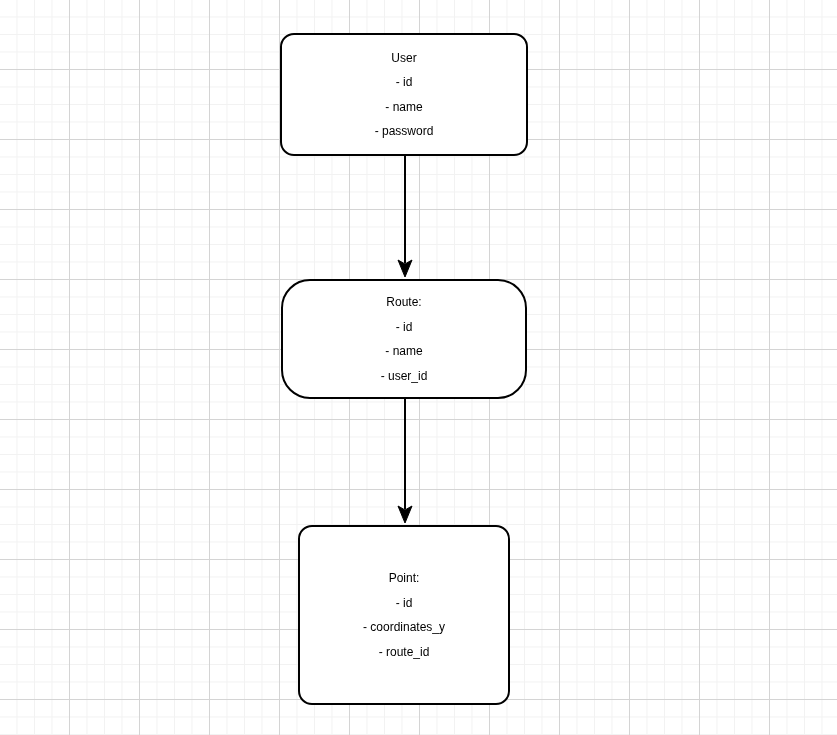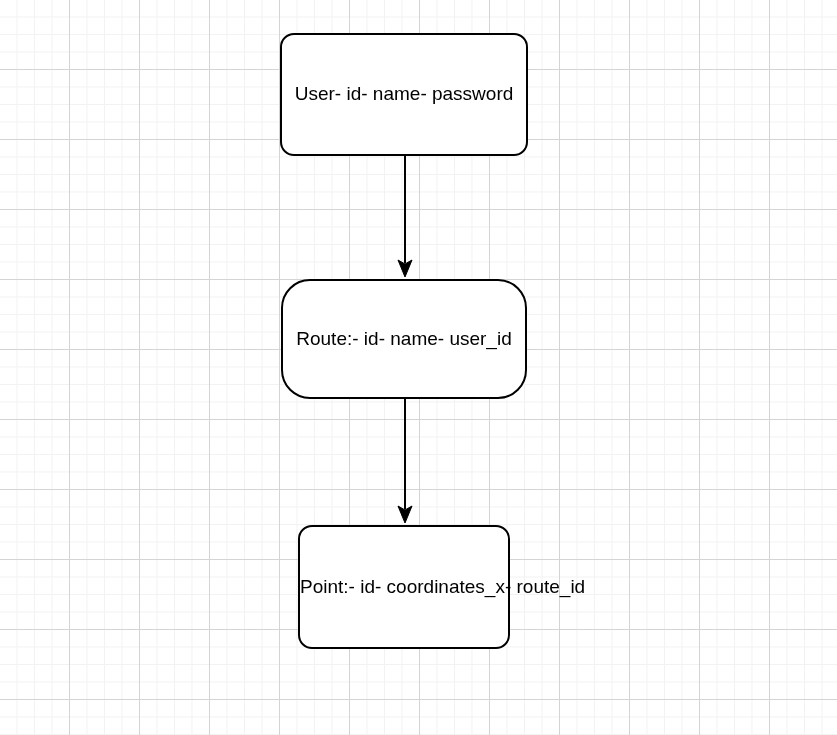--- a/index.html
+++ b/index.html
@@ -29,24 +29,25 @@
       17.5px 17.5px;
     background-position: -1px -1px, -1px -1px, -1px -1px, -1px -1px;
   }
   .node {
     position: absolute;
     box-sizing: border-box;
     background: #ffffff;
     border: 2px solid #000000;
     border-radius: 14px;
     display: flex;
+    flex-direction: column;
     align-items: center;
     justify-content: center;
     color: #000000;
-    font-size: 19px;
+    font-size: 12px;
     line-height: 24.5px;
     white-space: nowrap;
     z-index: 2;
   }
   .node .line {
     display: block;
     text-align: center;
   }
   .edge {
     position: absolute;
@@ -85,20 +86,20 @@
     <span class="line">- password</span>
   </div>
 
   <div class="node" style="left:281px; top:279px; width:246px; height:120px;border-radius:29px;">
     <span class="line">Route:</span>
     <span class="line">- id</span>
     <span class="line">- name</span>
     <span class="line">- user_id</span>
   </div>
 
-  <div class="node" style="left:298px; top:525px; width:212px; height:124px;justify-content:space-between;">
+  <div class="node" style="left:298px; top:525px; width:212px; height:180px;">
     <span class="line">Point:</span>
     <span class="line">- id</span>
-    <span class="line">- coordinates_x</span>
+    <span class="line">- coordinates_y</span>
     <span class="line">- route_id</span>
   </div>
 
 </div>
 
 </body></html>

